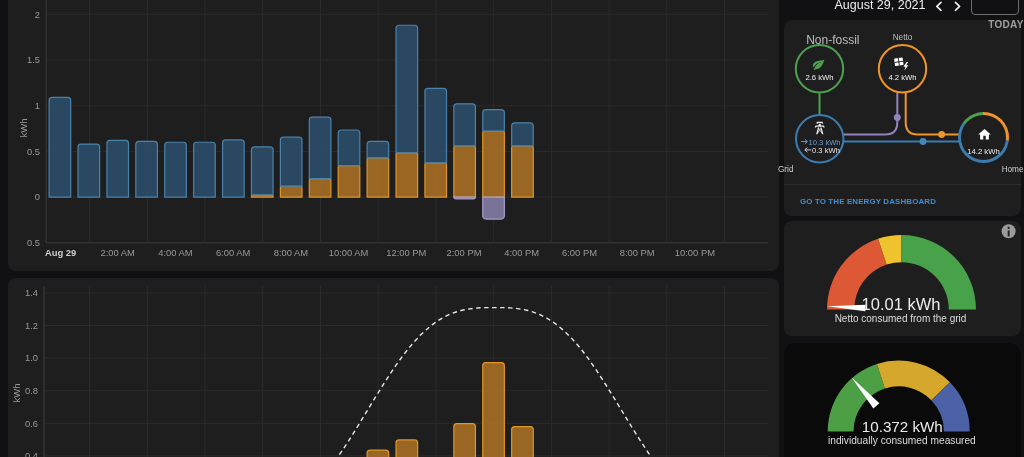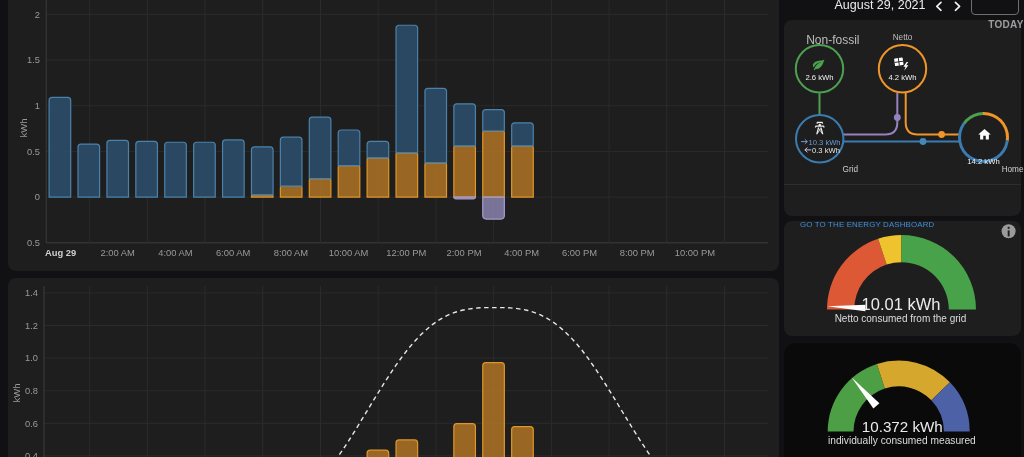--- a/index.html
+++ b/index.html
@@ -20,21 +20,21 @@
 <div class="abs" style="left:790px; top:-2.5px; width:180px; text-align:center; font-size:12.5px; line-height:15px; color:#ececec;">August 29, 2021</div>
 <svg class="abs" style="left:930px; top:0px;" width="36" height="13" viewBox="0 0 36 13">
   <polyline points="11,2.4 6.8,6.35 11,10.3" fill="none" stroke="#f4f4f4" stroke-width="1.6" stroke-linecap="round" stroke-linejoin="round"></polyline>
   <polyline points="25.4,2.4 29.6,6.35 25.4,10.3" fill="none" stroke="#f4f4f4" stroke-width="1.6" stroke-linecap="round" stroke-linejoin="round"></polyline>
 </svg>
 <div class="abs" style="left:971px; top:-16px; width:47.6px; height:30.7px; border:1px solid #6e6e6e; border-radius:4px;"></div>
 <div class="abs" style="left:971px; top:1.5px; width:70px; text-align:center; font-size:10px; font-weight:bold; letter-spacing:0.3px; color:#9e9e9e;margin-top:17px;">TODAY</div>
 
 <div class="abs" style="left:779.5px; top:32.8px; width:80px; text-align:right; font-size:12px; color:#bdbdbd;">Non-fossil</div>
 <div class="abs" style="left:862.5px; top:32.8px; width:80px; text-align:center; font-size:8.2px; color:#bdbdbd;">Netto</div>
-<div class="abs" style="left:778px; top:164.8px; width:80px; text-align:right; font-size:8.2px; color:#cfcfcf;">Grid</div>
+<div class="abs" style="left:778px; top:164.8px; width:80px; text-align:left; font-size:8.2px; color:#cfcfcf;">Grid</div>
 <div class="abs" style="left:943.5px; top:164.8px; width:80px; text-align:right; font-size:8.2px; color:#cfcfcf;">Home</div>
 
 <svg class="abs" style="left:0; top:0;" width="1024" height="457" viewBox="0 0 1024 457">
 
 <line x1="819.5" y1="93.2" x2="819.5" y2="114.9" stroke="#4ca050" stroke-width="2"></line>
 <path d="M 897.3 92.8 L 897.3 122.5 Q 897.3 134.5 885.3 134.5 L 842.6 134.5" fill="none" stroke="#9682be" stroke-width="2"></path>
 <circle cx="897.3" cy="117.5" r="3.4" fill="#9682be"></circle>
 <path d="M 905.7 92.4 L 905.7 122.5 Q 905.7 134.5 917.7 134.5 L 959.4 134.5" fill="none" stroke="#ef9529" stroke-width="2"></path>
 <circle cx="941.6" cy="134.5" r="3.4" fill="#ef9529"></circle>
 <line x1="843.6" y1="141.5" x2="959.4" y2="141.5" stroke="#3a7cb1" stroke-width="2"></line>
@@ -68,24 +68,24 @@
     </g>
 <text x="812" y="152.9" text-anchor="start" font-size="7.6" fill="#e8e8e8">0.3 kWh</text>
 </svg>
 
 <div class="abs" style="left:958.4px; top:112.4px; width:50.8px; height:50.8px; border-radius:50%;
   background:conic-gradient(from 0deg, #ef9529 0deg 97deg, #3a7cb1 97deg 307deg, #4ca050 307deg 360deg);"></div>
 <div class="abs" style="left:961.4px; top:115.4px; width:44.8px; height:44.8px; border-radius:50%; background:#1e1e1e;"></div>
 <svg class="abs" style="left:976.5px; top:127px;" width="15" height="15" viewBox="0 0 24 24">
     <path d="M10,20V14H14V20H19V12H22L12,3L2,12H5V20H10Z" fill="#fff"></path>
   </svg>
-<div class="abs" style="left:943.5px; top:157px; width:80px; text-align:center; font-size:7.7px; color:#f2f2f2;">14.2 kWh</div>
+<div class="abs" style="left:943.5px; top:147px; width:80px; text-align:center; font-size:7.7px; color:#f2f2f2;">14.2 kWh</div>
 
 <div class="abs" style="left:784px; top:184.2px; width:236.6px; height:1px; background:#2e2e2e;"></div>
-<div class="abs" style="left:800px; top:197px; font-size:7.9px; font-weight:normal; letter-spacing:0.15px; color:#3e8ed8;margin-top:23px;">GO TO THE ENERGY DASHBOARD</div>
+<div class="abs" style="left:800px; top:197px; font-size:7.9px; font-weight:bold; letter-spacing:0.15px; color:#3e8ed8;">GO TO THE ENERGY DASHBOARD</div>
 
 <svg class="abs" style="left:0; top:0;" width="1024" height="457" viewBox="0 0 1024 457">
 <line x1="46.2" y1="14.3" x2="768" y2="14.3" stroke="#2b2b2b" stroke-width="1"></line>
 <line x1="46.2" y1="60.0" x2="768" y2="60.0" stroke="#2b2b2b" stroke-width="1"></line>
 <line x1="46.2" y1="105.7" x2="768" y2="105.7" stroke="#2b2b2b" stroke-width="1"></line>
 <line x1="46.2" y1="151.4" x2="768" y2="151.4" stroke="#2b2b2b" stroke-width="1"></line>
 <line x1="46.2" y1="197.1" x2="768" y2="197.1" stroke="#2b2b2b" stroke-width="1"></line>
 <line x1="46.2" y1="242.8" x2="768" y2="242.8" stroke="#3c3c3c" stroke-width="1"></line>
 <line x1="46.2" y1="0" x2="46.2" y2="242.8" stroke="#3c3c3c" stroke-width="1"></line>
 <line x1="89.6" y1="0" x2="89.6" y2="242.8" stroke="#2b2b2b" stroke-width="1"></line>

